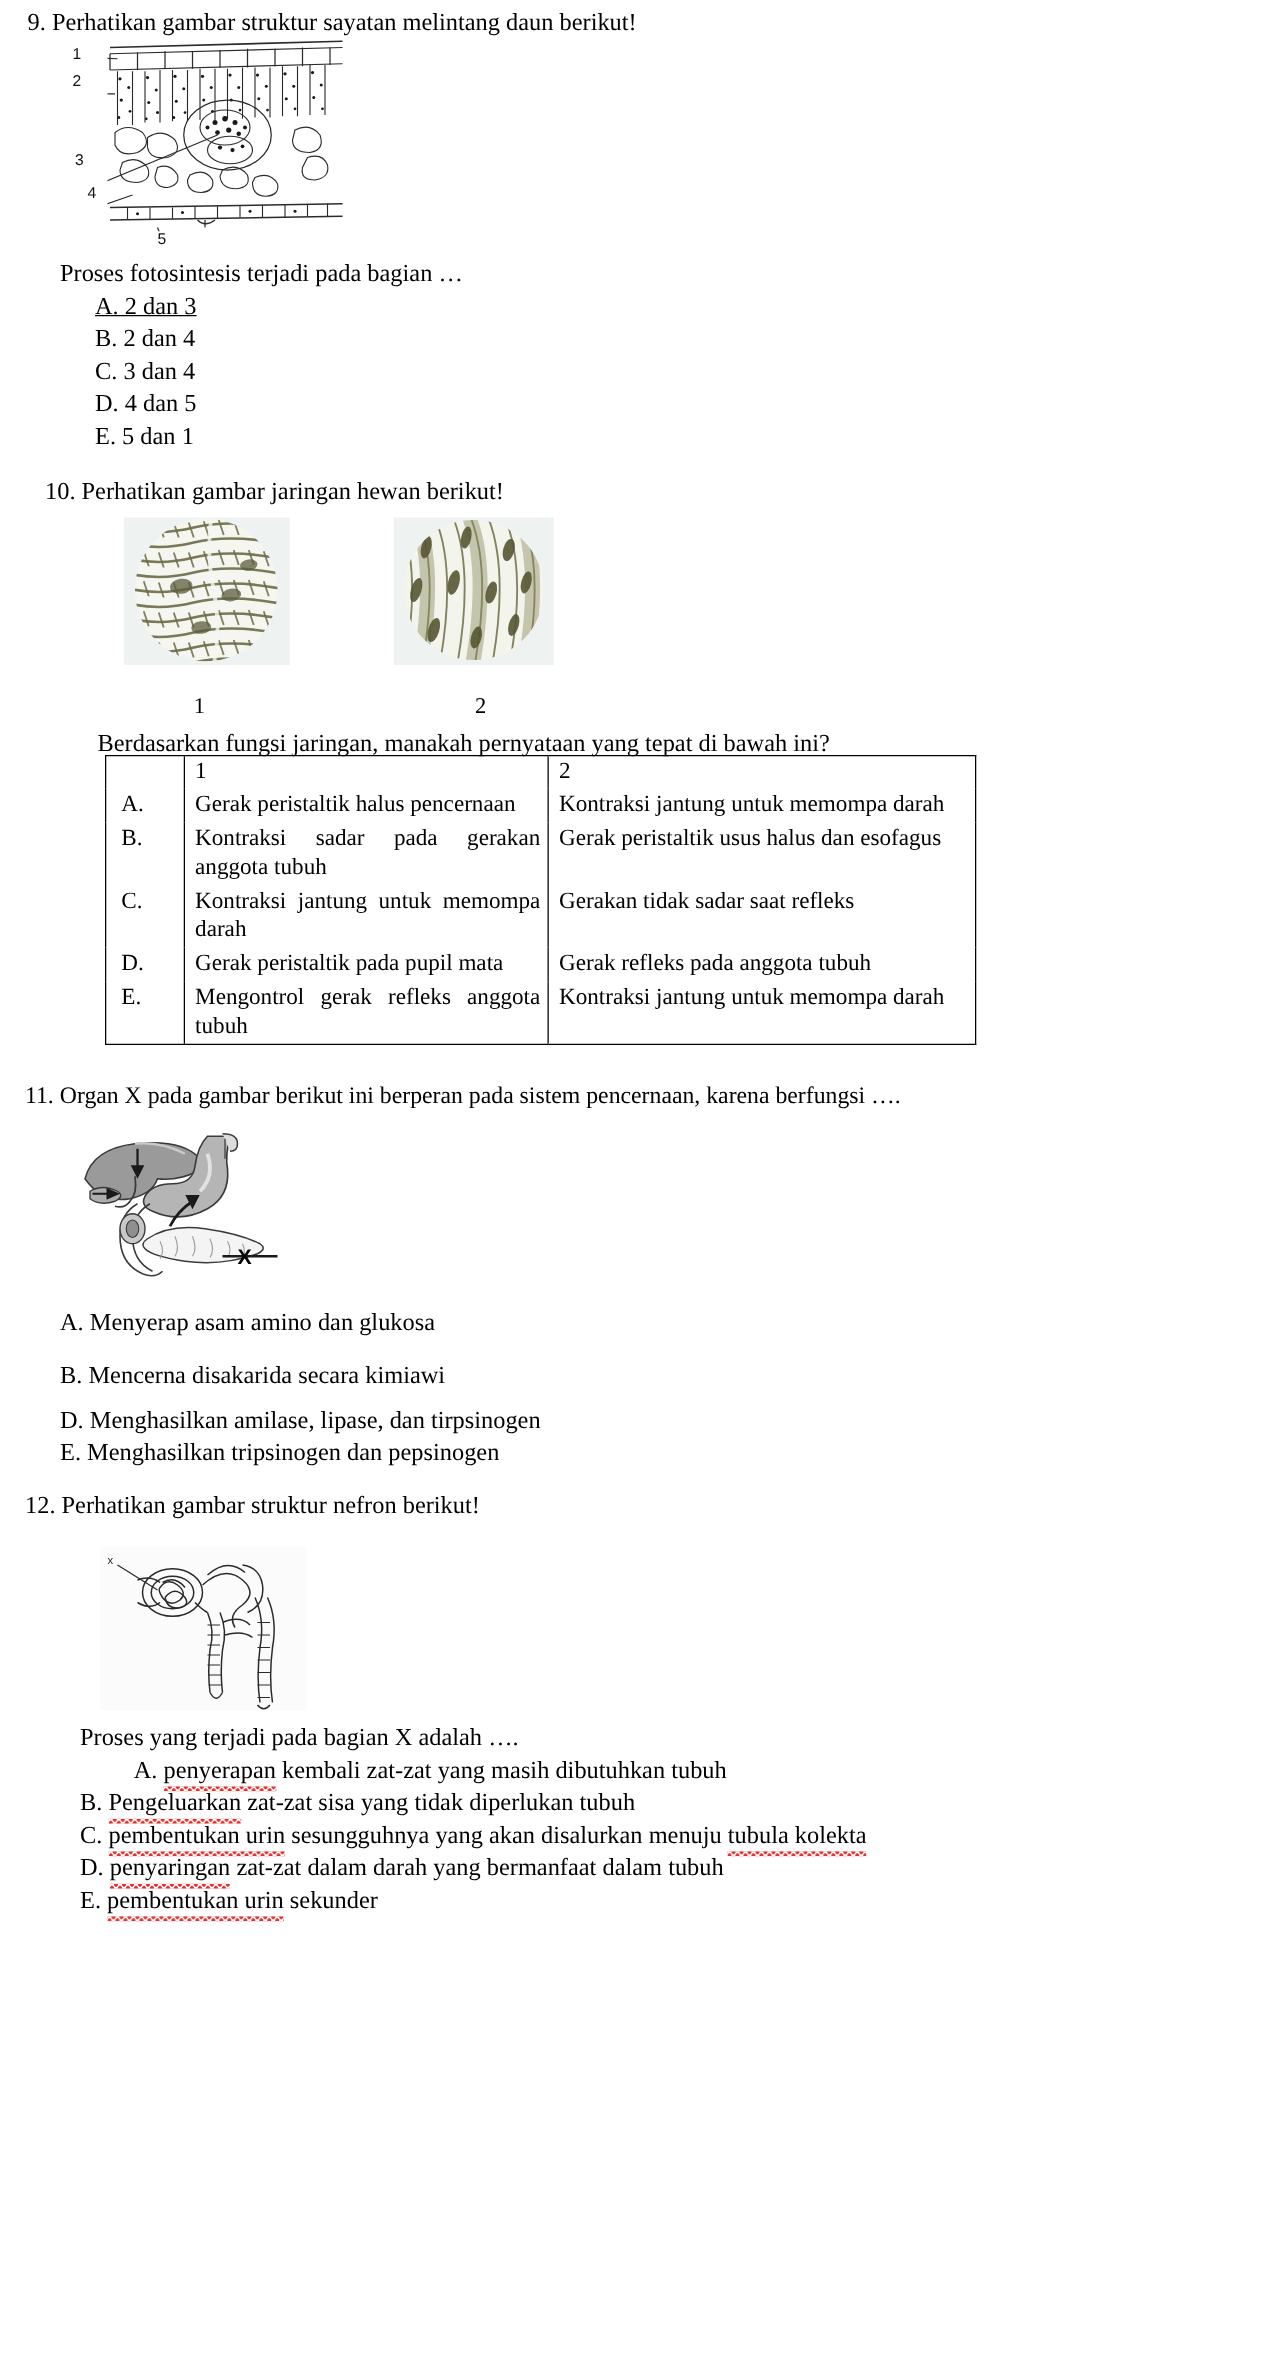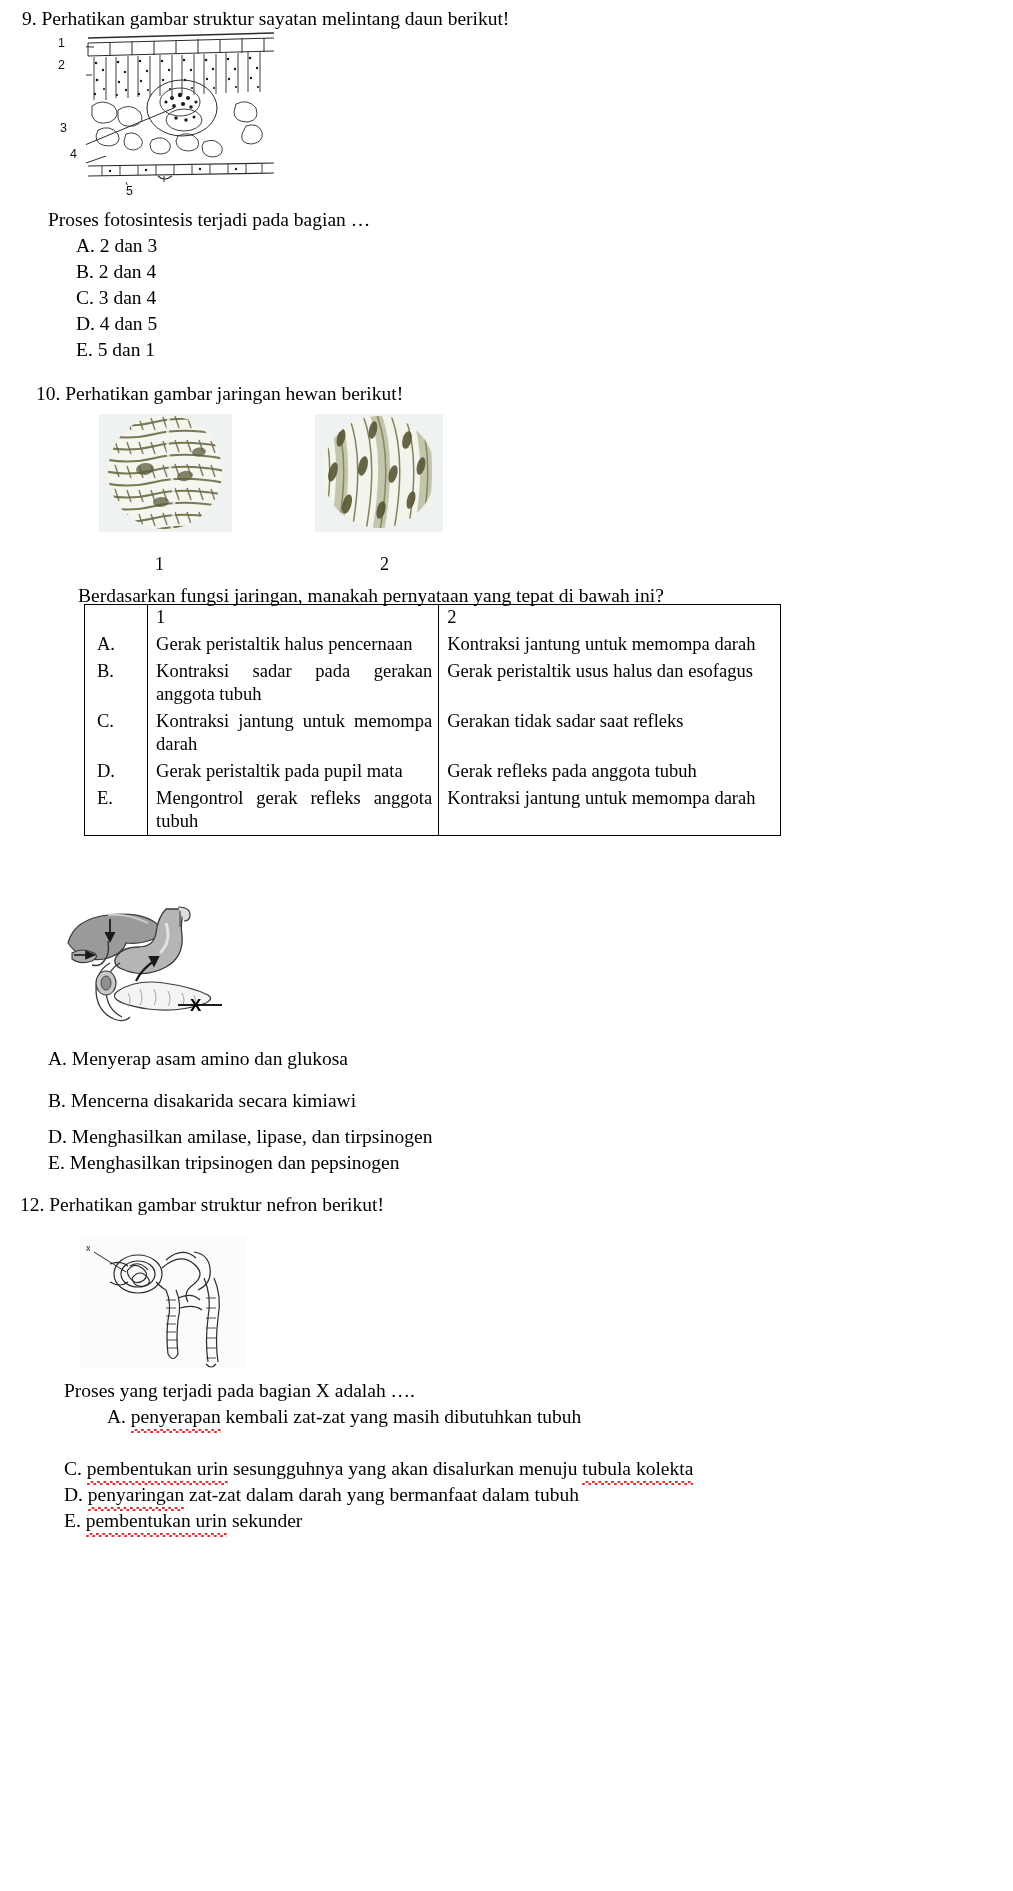--- a/index.html
+++ b/index.html
@@ -256,21 +256,21 @@
     </svg>
   </div>
   <div class="leadlabel" style="left:58px; top:36px;">1</div>
   <div class="leadlabel" style="left:58px; top:58px;">2</div>
   <div class="leadlabel" style="left:60px; top:121px;">3</div>
   <div class="leadlabel" style="left:70px; top:147px;">4</div>
   <div class="leadlabel" style="left:126px; top:184px;">5</div>
 
   <div class="qline" style="left:48px; top:207px;">Proses fotosintesis terjadi pada bagian …</div>
 
-  <div class="opt" style="left:76px; top:233px;">A. 2 dan 3</div>
+  <div class="opt" style="left:76px; top:233px;text-decoration:underline;">A. 2 dan 3</div>
   <div class="opt" style="left:76px; top:259px;">B. 2 dan 4</div>
   <div class="opt" style="left:76px; top:285px;">C. 3 dan 4</div>
   <div class="opt" style="left:76px; top:311px;">D. 4 dan 5</div>
   <div class="opt" style="left:76px; top:337px;">E. 5 dan 1</div>
 
   <div class="qline" style="left:36px; top:381px;">10. Perhatikan gambar jaringan hewan berikut!</div>
 
   <div class="micro" style="left:99px; top:414px; width:133px; height:118px;">
     <svg width="133" height="118" viewBox="0 0 133 118" aria-hidden="true">
       <rect width="133" height="118" fill="#eef2f1"></rect>
@@ -394,20 +394,21 @@
         <td class="c-two">Gerak refleks pada anggota tubuh</td>
       </tr>
       <tr class="lastrow">
         <td class="c-letter">E.</td>
         <td class="c-one">Mengontrol gerak refleks anggota tubuh</td>
         <td class="c-two">Kontraksi jantung untuk memompa darah</td>
       </tr>
     </tbody>
   </table>
 
+  <div class="qline" style="left:20px; top:864px; font-size:19px;">11. Organ X pada gambar berikut ini berperan pada sistem pencernaan, karena berfungsi ….</div>
 
   <div class="dig-fig">
     <svg width="175" height="125" viewBox="0 0 175 125" aria-hidden="true">
 
       <path d="M6,38 q6,-24 40,-28 q38,-4 52,12 q6,6 -2,10 q-16,8 -32,6 q-4,12 -22,16 q-22,4 -36,-16 z" fill="#9a9a9a" stroke="#3a3a3a" stroke-width="1.2"></path>
       <path d="M46,10 q20,-2 40,8" fill="none" stroke="#c9c9c9" stroke-width="2"></path>
 
       <g stroke="#1a1a1a" stroke-width="1.8" fill="#1a1a1a">
         <path d="M48,14 L48,30" fill="none"></path>
         <path d="M44,28 L48,36 L52,28 z"></path>
@@ -497,20 +498,23 @@
       <text x="6" y="13" font-family="Liberation Sans, sans-serif" font-size="9" fill="#1a1a1a">x</text>
     </svg>
   </div>
 
   <div class="qline" style="left:64px; top:1378px;">Proses yang terjadi pada bagian X adalah ….</div>
 
   <div class="opt" style="left:68px; top:1404px;margin-left:39px;">
     <span>A. </span><span class="sq">penyerapan</span><span> kembali zat-zat yang masih dibutuhkan tubuh</span>
   </div>
 
+  <div class="opt" style="left:64px; top:1430px;">
+    <span>B. </span><span class="sq">Pengeluarkan</span><span> zat-zat sisa yang tidak diperlukan tubuh</span>
+  </div>
 
   <div class="opt" style="left:64px; top:1456px;">
     <span>C. </span><span class="sq">pembentukan urin</span><span> sesungguhnya yang akan disalurkan menuju </span><span class="sq">tubula kolekta</span>
   </div>
 
   <div class="opt" style="left:64px; top:1482px;">
     <span>D. </span><span class="sq">penyaringan</span><span> zat-zat dalam darah yang bermanfaat dalam tubuh</span>
   </div>
 
   <div class="opt" style="left:64px; top:1508px;">

